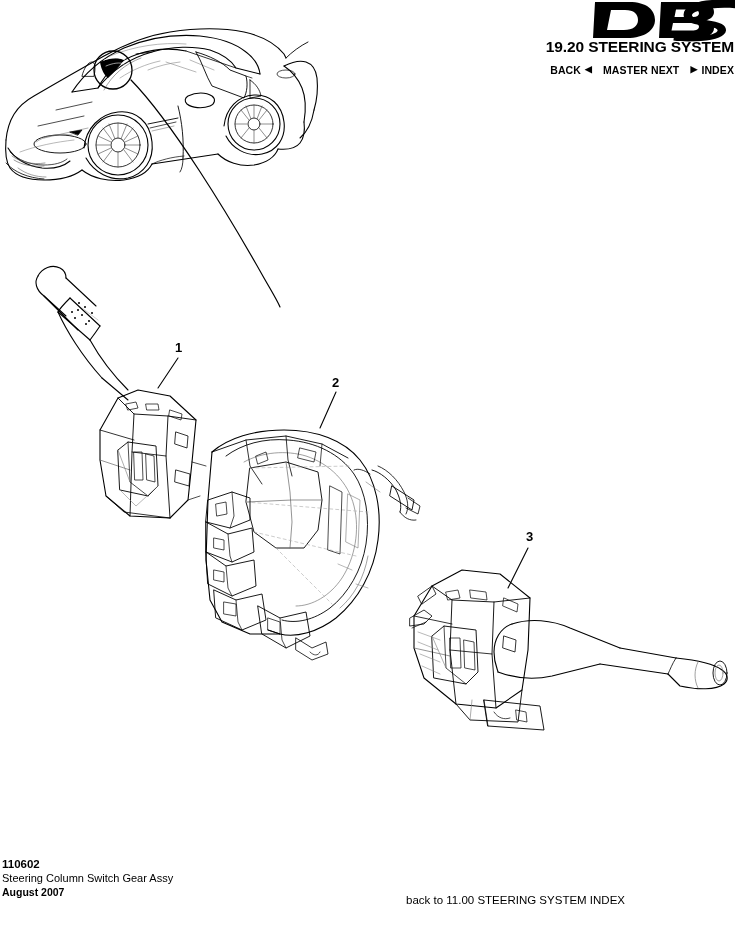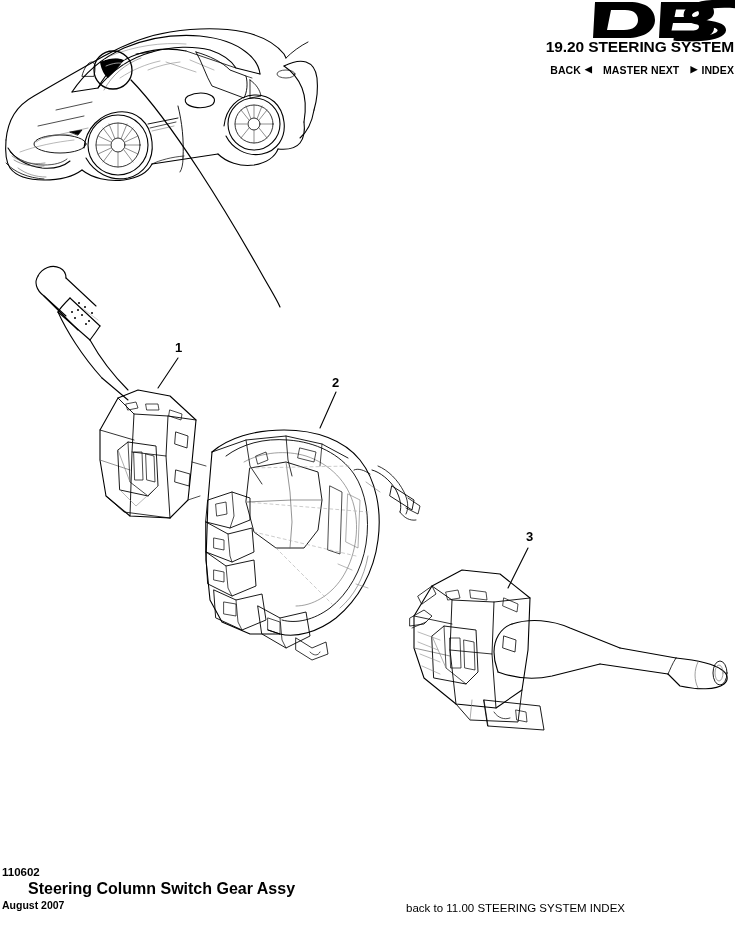--- a/index.html
+++ b/index.html
@@ -91,38 +91,37 @@
     line-height: 1;
   }
   #callout-1 { left: 175px; top: 341px; }
   #callout-2 { left: 332px; top: 376px; }
   #callout-3 { left: 526px; top: 530px; }
 
   
   #footer {
     position: absolute;
     left: 0;
-    bottom: 4px;
+    bottom: 12px;
     width: 628px;
     height: 56px;
   }
   #footer-left {
     position: absolute;
     left: 2px;
     top: 0px;
     line-height: 1.18;
   }
   #part-number {
     font-size: 11.5px;
     font-weight: bold;
   }
   #part-name {
-    font-size: 16px;
-    font-weight: bold;
-    margin-left: 26px;
+    font-size: 11px;
+    font-weight: normal;
   }
   #doc-date {
     font-size: 10.5px;
     font-weight: bold;
     margin-top: 1px;
   }
   #footer-right {
     position: absolute;
     right: 3px;
     top: 36px;

